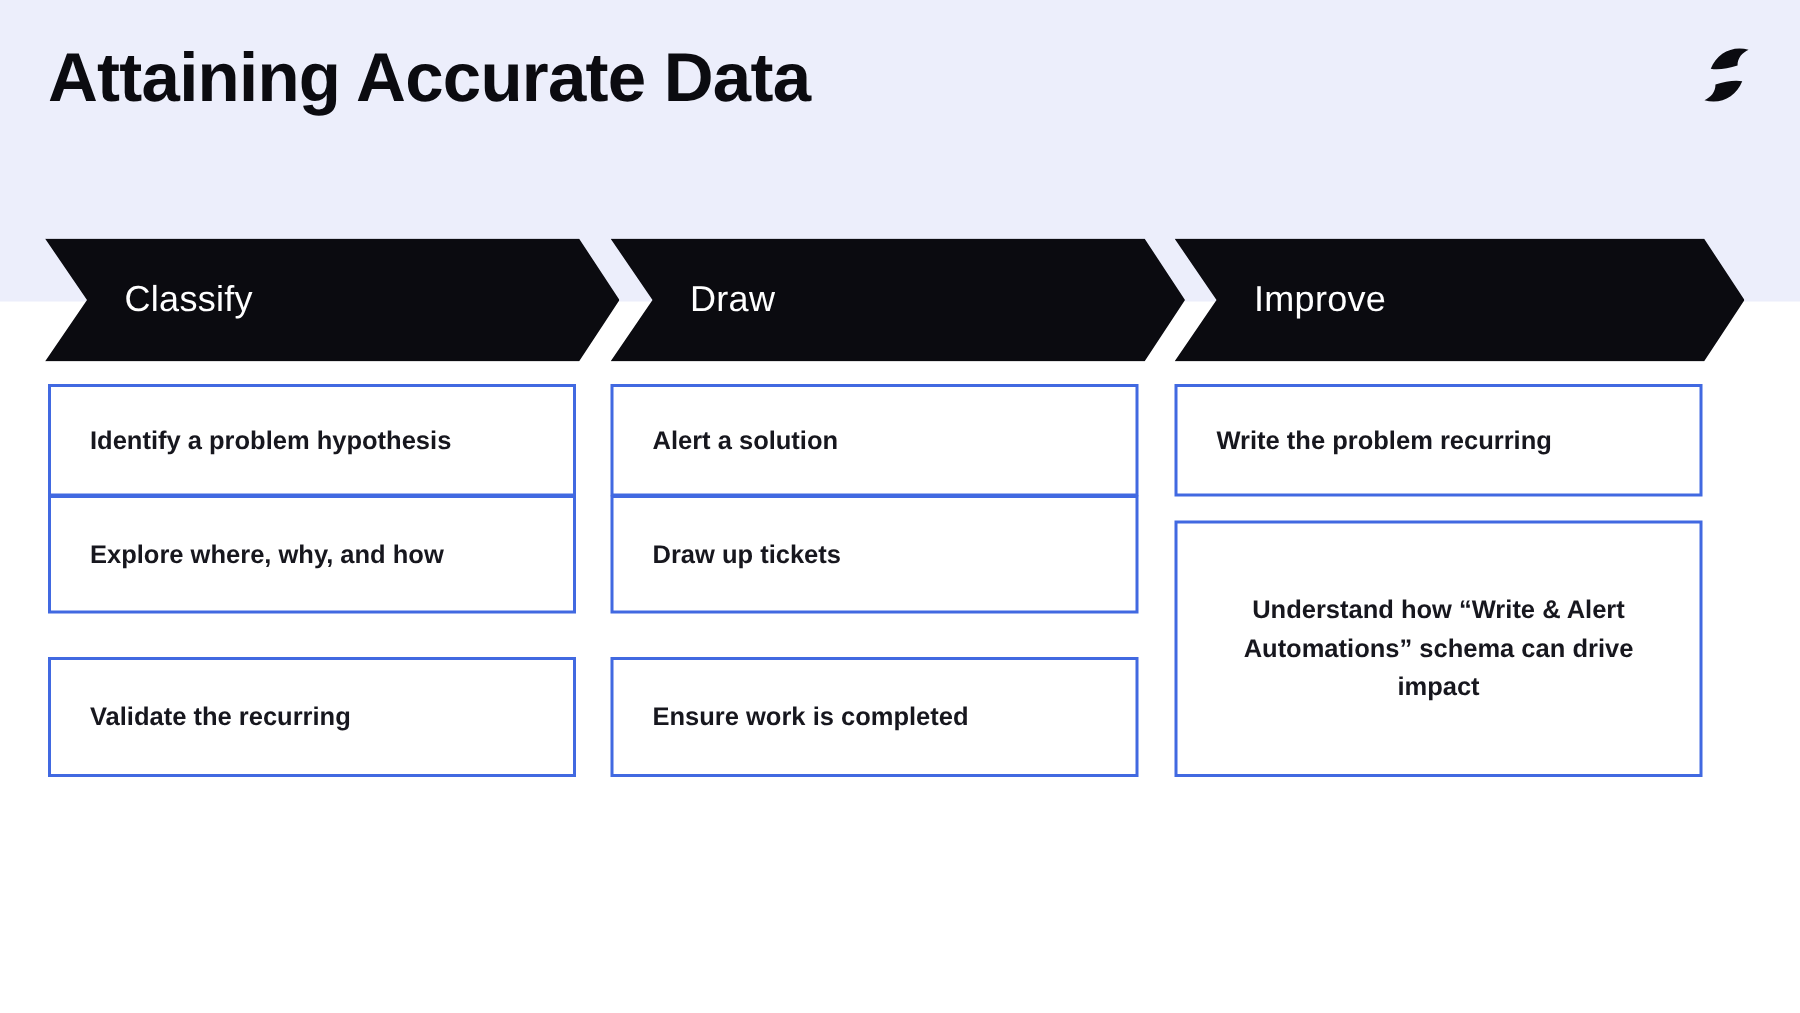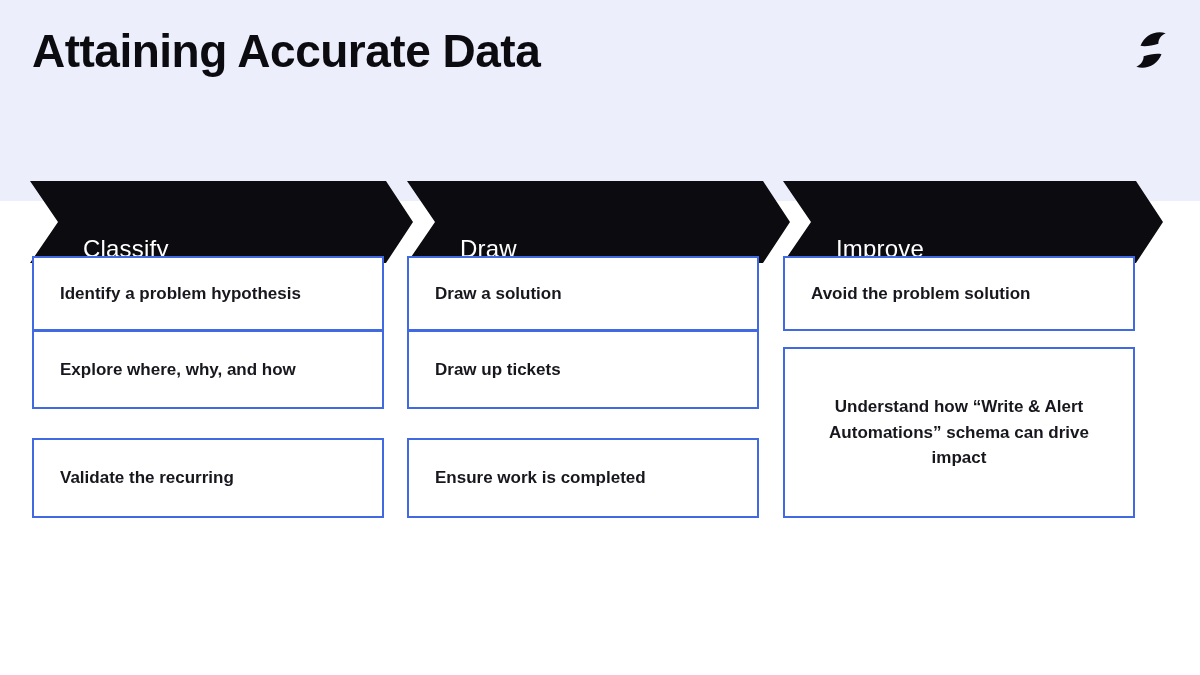--- a/index.html
+++ b/index.html
@@ -18,23 +18,22 @@
     color:var(--title,#0b0b10);
   }
   .brand-logo{
     position:absolute;left:1131px;top:29px;width:40px;height:42px;
   }
   .brand-logo svg{width:100%;height:100%;display:block;}
   .brand-logo path{fill:var(--arrow,#0b0b10);}
   .stage-arrow{
     position:absolute;top:159px;height:82px;
     background:var(--arrow,#0b0b10);
-    display:flex;align-items:flex-end;
+    display:flex;align-items:center;
     clip-path:polygon(28px 50%,0 0,calc(100% - 27px) 0,100% 50%,calc(100% - 27px) 100%,0 100%);
-    margin-top:22px;
   }
   .stage-arrow .stage-label{
     padding-left:53px;
     color:var(--stage-label,#fff);
     font-size:24px;font-weight:400;letter-spacing:0.2px;
   }
   .arrow-1{left:30px;width:383px;}
   .arrow-2{left:407px;width:383px;}
   .arrow-3{left:783px;width:380px;}
   .step-card{
@@ -81,27 +80,27 @@
   <span>Identify a problem hypothesis</span>
 </div>
 <div class="step-card col-1 row-2">
   <span>Explore where, why, and how</span>
 </div>
 <div class="step-card col-1 row-3">
   <span>Validate the recurring</span>
 </div>
 
 <div class="step-card col-2 row-1">
-  <span>Draw a solution</span>
+  <span>Alert a solution</span>
 </div>
 <div class="step-card col-2 row-2">
   <span>Draw up tickets</span>
 </div>
 <div class="step-card col-2 row-3">
   <span>Ensure work is completed</span>
 </div>
 
 <div class="step-card col-3 row-1">
-  <span>Avoid the problem solution</span>
+  <span>Write the problem recurring</span>
 </div>
 <div class="step-card col-3 row-tall">
   <span>Understand how “Write &amp; Alert Automations” schema can drive impact</span>
 </div>
 
 </body></html>

